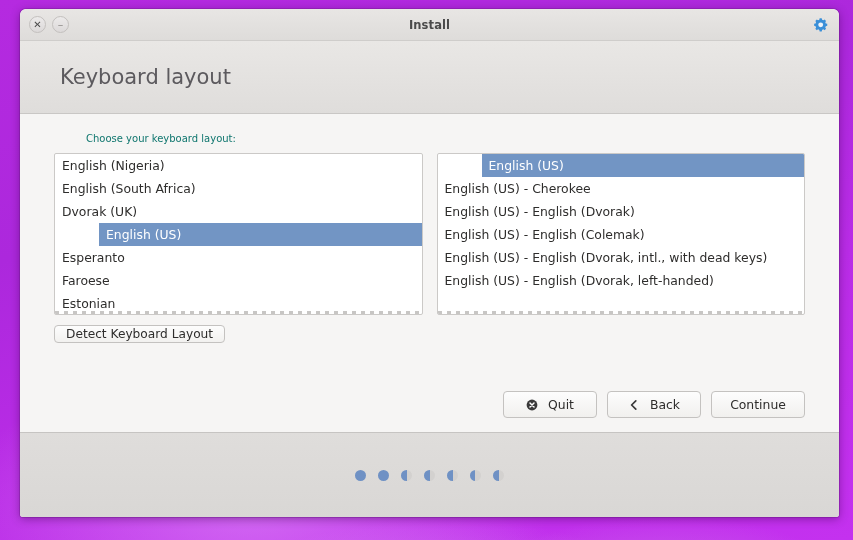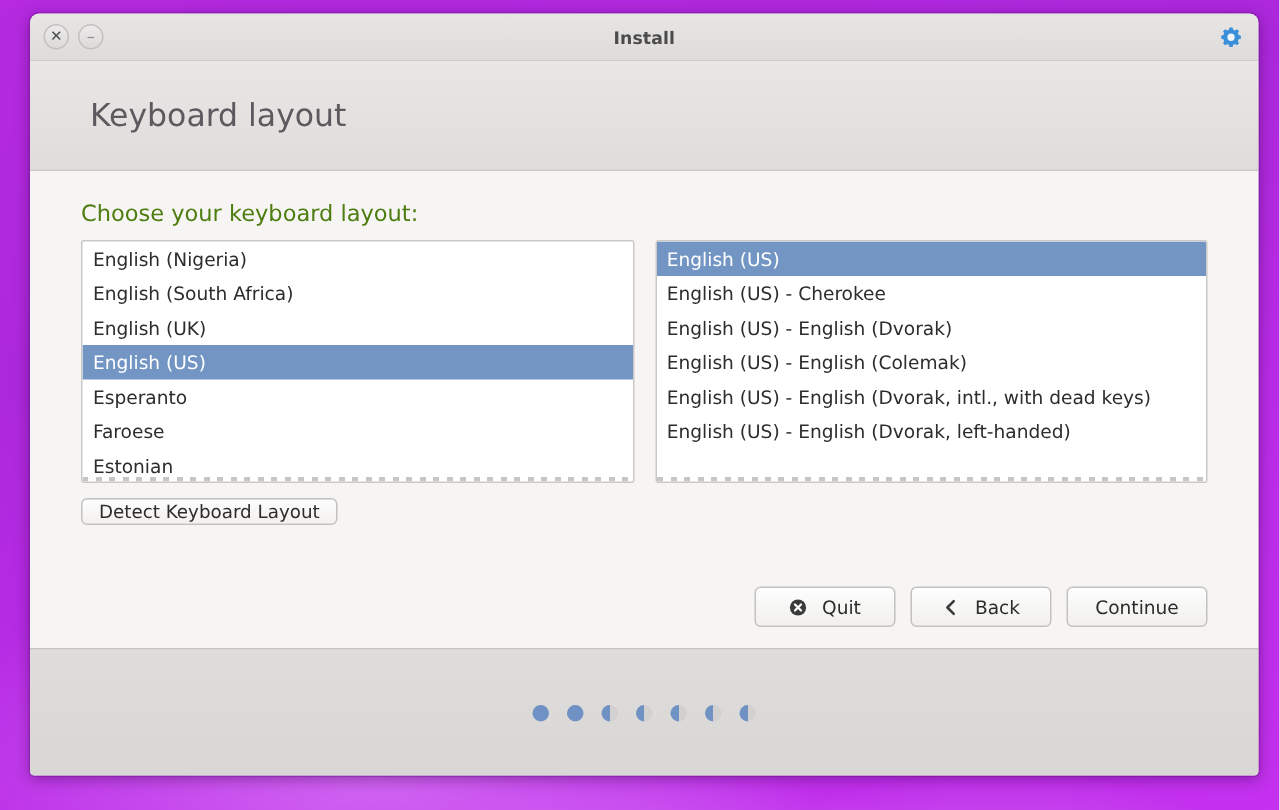--- a/index.html
+++ b/index.html
@@ -112,23 +112,24 @@
   }
 
   
   .content {
     flex: 1 1 auto;
     background: #f6f5f4;
     padding: 19px 34px 0 34px;
     position: relative;
   }
   .choose-label {
-    font-size: 15px;
-    color: #4d7c0f;
+    font-size: 10px;
+    color: #0f766e;
     margin-bottom: 9px;
+    margin-left: 32px;
   }
 
   .lists {
     display: flex;
     gap: 14px;
   }
   .listbox {
     flex: 1 1 0;
     height: 162px;
     background: #ffffff;
@@ -154,20 +155,21 @@
     font-size: 12.4px;
     color: #2e2d2c;
     white-space: nowrap;
     overflow: hidden;
     text-overflow: ellipsis;
     cursor: default;
   }
   .list-item.selected {
     background: #7295c4;
     color: #ffffff;
+    margin-left: 44px;
   }
 
   
   .test-input {
     margin-top: 12px;
     width: 100%;
     height: 25px;
     border: 1px solid #c8c6c4;
     border-radius: 4px;
     background: #ffffff;
@@ -266,21 +268,21 @@
     </div>
 
     <div class="content">
 
       <div class="choose-label">Choose your keyboard layout:</div>
 
       <div class="lists">
         <div class="listbox" id="layout-list">
             <div class="list-item"><span>English (Nigeria)</span></div>
             <div class="list-item"><span>English (South Africa)</span></div>
-            <div class="list-item"><span>English (UK)</span></div>
+            <div class="list-item"><span>Dvorak (UK)</span></div>
             <div class="list-item selected"><span>English (US)</span></div>
             <div class="list-item"><span>Esperanto</span></div>
             <div class="list-item"><span>Faroese</span></div>
             <div class="list-item"><span>Estonian</span></div>
           </div>
         <div class="listbox" id="variant-list">
             <div class="list-item selected"><span>English (US)</span></div>
             <div class="list-item"><span>English (US) - Cherokee</span></div>
             <div class="list-item"><span>English (US) - English (Dvorak)</span></div>
             <div class="list-item"><span>English (US) - English (Colemak)</span></div>

